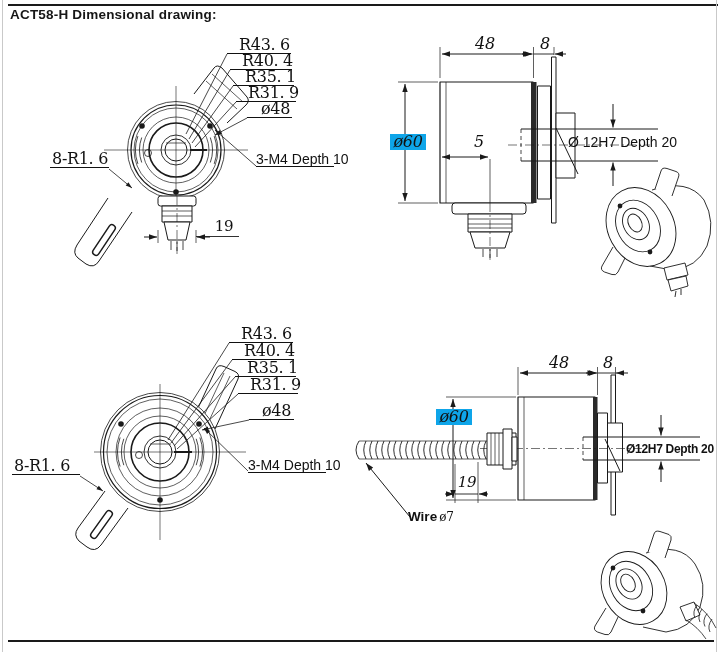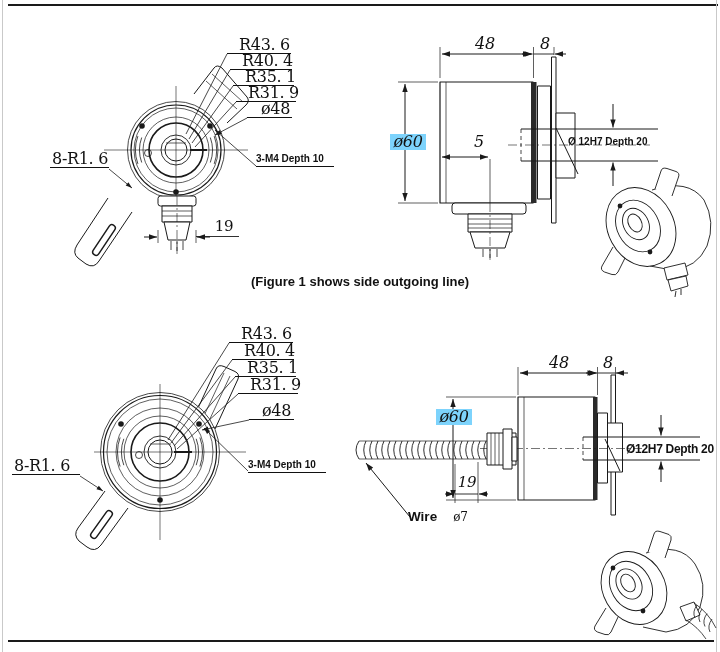--- a/index.html
+++ b/index.html
@@ -6,42 +6,43 @@
   .page{position:relative;width:720px;height:652px;background:#fff;overflow:hidden;
         font-family:"Liberation Sans",sans-serif;color:#111;}
   .frame{position:absolute;background:#1a1a1a;}
   .frame.side{background:#c9c9c9;}
   .title{position:absolute;left:10px;top:7px;font-size:13.5px;font-weight:600;
          letter-spacing:.2px;color:#161616;white-space:nowrap;}
   svg{position:absolute;left:0;top:0;}
   .lbl{position:absolute;font-family:"DejaVu Serif",serif;font-size:16px;line-height:16px;
        color:#111;white-space:nowrap;letter-spacing:-.3px;box-sizing:border-box;}
   .u{border-bottom:1.3px solid #111;}
-  .sm{font-family:"Liberation Sans",sans-serif;font-size:10px;line-height:12px;
-      font-weight:bold;letter-spacing:0;}
+  .sm{font-family:"Liberation Sans",sans-serif;font-size:14px;line-height:12px;
+      font-weight:normal;letter-spacing:0;}
   .sm2{font-family:"Liberation Sans",sans-serif;font-size:12px;line-height:12px;font-weight:bold;}
   .c{text-align:center;font-style:italic;}
-  .bgw{background:#7dd3fc;}
+  .bgw{background:#0ea5e9;}
   .s15{font-size:15px;line-height:15px;}
   .cap{position:absolute;width:400px;text-align:center;font-weight:bold;font-size:13px;
        color:#111;white-space:nowrap;}
-  .wire{position:absolute;display:flex;align-items:center;gap:16px;}
+  .wire{position:absolute;display:flex;align-items:center;gap:2px;}
   .wire .w1{font-weight:bold;font-size:13.5px;font-family:"Liberation Sans",sans-serif;}
   .wire .w2{font-family:"DejaVu Serif",serif;font-size:12px;}
 </style>
 </head>
 <body>
 
 <div class="page">
 
   <div class="frame" style="left:8px;top:4px;width:710px;height:2px;"></div>
   <div class="frame" style="left:8px;top:640px;width:706px;height:2px;"></div>
   <div class="frame side" style="left:2px;top:0;width:1px;height:652px;"></div>
   <div class="frame side" style="left:716px;top:0;width:1px;height:652px;"></div>
 
+  <div class="title">ACT58-H Dimensional drawing:</div>
 
   <svg width="720" height="652" stroke="#1a1a1a" fill="none" stroke-width="1" stroke-linejoin="round">
     <defs>
       <marker id="ar" markerWidth="9" markerHeight="7" refX="8.5" refY="3.5" orient="auto-start-reverse">
         <path d="M0.5,0.8 L8.5,3.5 L0.5,6.2 z" fill="#1a1a1a" stroke="none"></path>
       </marker>
     </defs>
 
     <g>
       <path d="M132,212 L99,261 Q94,269 86,264 L78,258 Q72,253 77,245 L108,198" fill="#fff"></path>
@@ -267,21 +268,20 @@
   <div class="lbl u" style="left:236px;top:85px;width:60px;padding-left:12px;">R31. 9</div>
   <div class="lbl u" style="left:247px;top:101px;width:45px;padding-left:14px;">ø48</div>
   <div class="lbl u" style="left:50px;top:151px;width:59px;padding-left:2px;">8-R1. 6</div>
   <div class="lbl sm u" style="left:256px;top:153px;width:78px;padding-bottom:1px;">3-M4 Depth 10</div>
   <div class="lbl s15" style="left:211px;top:219px;width:26px;text-align:center;">19</div>
   <div class="lbl c" style="left:470px;top:36px;width:30px;">48</div>
   <div class="lbl c" style="left:537px;top:36px;width:16px;">8</div>
   <div class="lbl c bgw" style="left:390px;top:134px;width:36px;">ø60</div>
   <div class="lbl c" style="left:466px;top:134px;width:26px;">5</div>
   <div class="lbl sm" style="left:568px;top:136px;width:108px;">Ø 12H7 Depth 20</div>
-  <div class="cap" style="left:160px;top:274px;">(Figure 1 shows side outgoing line)</div>
 
   <div class="lbl u" style="left:229px;top:326px;width:64px;padding-left:12px;">R43. 6</div>
   <div class="lbl u" style="left:232px;top:343px;width:62px;padding-left:12px;">R40. 4</div>
   <div class="lbl u" style="left:235px;top:360px;width:61px;padding-left:12px;">R35. 1</div>
   <div class="lbl u" style="left:238px;top:377px;width:60px;padding-left:12px;">R31. 9</div>
   <div class="lbl u" style="left:249px;top:403px;width:45px;padding-left:13px;">ø48</div>
   <div class="lbl u" style="left:12px;top:458px;width:68px;padding-left:2px;">8-R1. 6</div>
   <div class="lbl sm u" style="left:248px;top:459px;width:78px;padding-bottom:1px;">3-M4 Depth 10</div>
   <div class="lbl c" style="left:544px;top:355px;width:30px;">48</div>
   <div class="lbl c" style="left:600px;top:355px;width:16px;">8</div>

